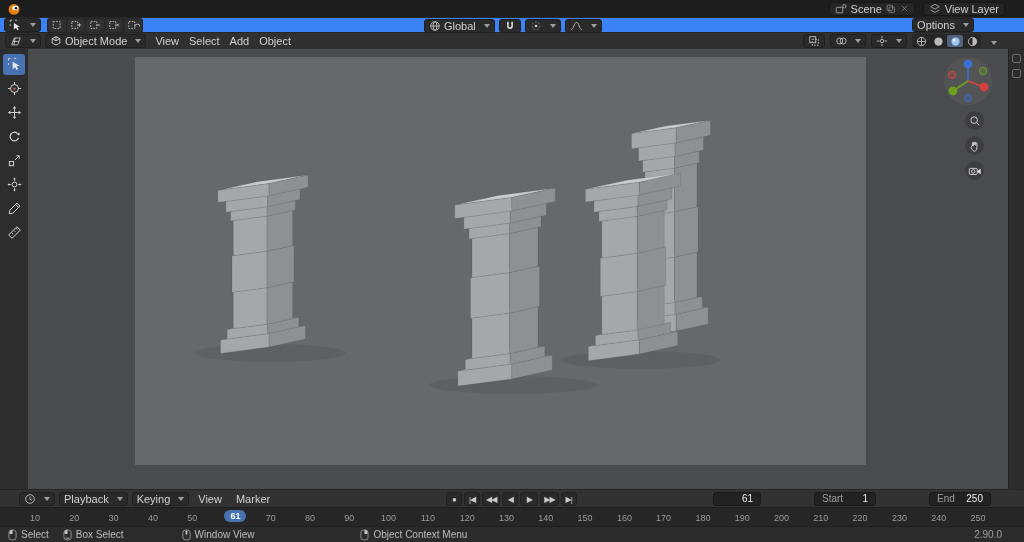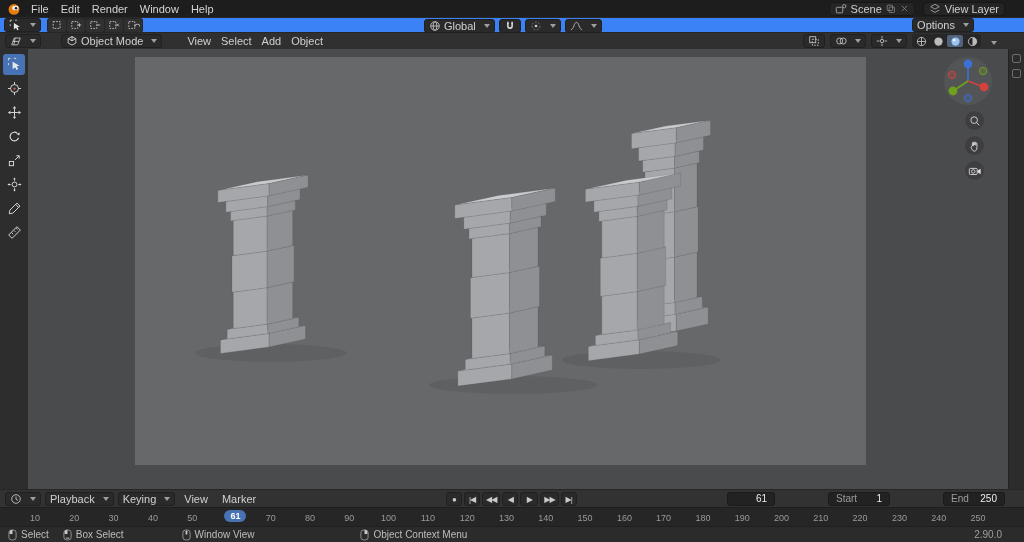--- a/index.html
+++ b/index.html
@@ -32,21 +32,21 @@
   .row2 { height:16px; background:#3b82f6; border-top:1px solid #282828; border-bottom:1px solid #262626;
           display:flex; align-items:center; padding:0 4px; position:relative; }
   .mini-toggles { display:flex; gap:1px; margin-left:6px; background:#262626; border-radius:3px; padding:1px; }
   .mini-toggle { width:18px; height:13px; display:flex; align-items:center; justify-content:center; border-radius:2px; background:#303030; }
   .center-cluster { position:absolute; left:424px; top:1px; display:flex; gap:4px; align-items:center; height:14px; }
   .icon-pill { display:flex; align-items:center; gap:3px; background:#2a2a2a; border:1px solid #202020;
                border-radius:3px; padding:0 4px; height:14px; color:#d0d0d0; }
   .options-pill { margin-left:auto; margin-right:46px;text-align:center; }
 
   
-  .row3 { height:16px; background:#303030; display:flex; align-items:center; padding:0 5px; gap:20px; }
+  .row3 { height:16px; background:#303030; display:flex; align-items:center; padding:0 5px; gap:4px; }
   .vp-menu { padding:0 5px; color:#d0d0d0; }
   .hdr-right { margin-left:auto; display:flex; align-items:center; gap:5px; margin-right:22px; }
   .shading-group { display:flex; gap:1px; background:#262626; border-radius:3px; padding:1px; }
   .shade { width:16px; height:12px; display:flex; align-items:center; justify-content:center; border-radius:2px; }
   .shade.active { background:#51637e; }
 
   
   .main { position:relative; height:440px; background:#4a4b4d; }
   .toolbar { position:absolute; left:0; top:0; bottom:0; width:28px; background:#2d2d2e;
              display:flex; flex-direction:column; align-items:center; padding-top:5px; gap:3px; z-index:3; }
@@ -58,21 +58,21 @@
                  display:flex; flex-direction:column; align-items:center; padding-top:5px; gap:6px; z-index:3; }
   .strip-icon { width:9px; height:9px; border:1px solid #6e6e6e; border-radius:2px; }
 
   .gizmo { position:absolute; right:14px; top:6px; width:52px; height:52px; }
   .nav-btns { position:absolute; right:24px; top:62px; display:flex; flex-direction:column; gap:6px; }
   .nav-btn { width:19px; height:19px; border-radius:50%; background:rgba(52,53,55,.55);
              display:flex; align-items:center; justify-content:center; }
 
   
   .tl-header { height:18px; background:#323232; border-top:1px solid #262626; display:flex;
-               align-items:center; padding:0 5px; gap:4px; position:relative; }
+               align-items:center; padding:0 19px; gap:4px; position:relative; }
   .transport { position:absolute; left:446px; top:2px; display:flex; gap:2px; align-items:center; }
   .tbtn { font-size:8px; letter-spacing:-1px; color:#cacaca; background:#2a2a2a; border:1px solid #202020;
           border-radius:3px; height:14px; min-width:16px; padding:0 3px; display:flex; align-items:center; justify-content:center; }
   .tbtn.play { min-width:18px; }
   .tl-right { margin-left:auto; display:flex; gap:5px; align-items:center; margin-right:14px; }
   .field { background:#222; border:1px solid #1a1a1a; border-radius:3px; color:#ececec;
            font-size:10px; height:14px; display:flex; align-items:center; padding:0 7px; }
   .cur-frame { width:48px; justify-content:flex-end; }
   .range-field { width:62px; justify-content:space-between;margin-left:48px; }
   .range-field .lbl { color:#9c9c9c; }
@@ -95,27 +95,20 @@
 <body>
 
 <div class="topbar">
   <span class="logo">
     <svg width="14" height="14" viewBox="0 0 14 14">
         <circle cx="7" cy="7.4" r="5.4" fill="#e87d0d"></circle>
         <ellipse cx="8.4" cy="6" rx="3.2" ry="2.3" fill="#f4f4f4"></ellipse>
         <circle cx="9" cy="6.2" r="1.25" fill="#1d1d1d"></circle>
       </svg>
   </span>
-  <div id="topbar-menus" style="display:flex;">
-      <span class="menu-item">File</span>
-      <span class="menu-item">Edit</span>
-      <span class="menu-item">Render</span>
-      <span class="menu-item">Window</span>
-      <span class="menu-item">Help</span>
-    </div>
   <div class="topbar-right">
     <div class="pill">
       <span>
           <svg width="12" height="12" viewBox="0 0 14 14" fill="none" stroke="#ababab">
             <rect x="1.5" y="5" width="7.5" height="6.5" rx="1"></rect>
             <circle cx="10.8" cy="3.8" r="2"></circle>
           </svg>
         </span>
       <span>Scene</span>
       <span class="mini-btn">

